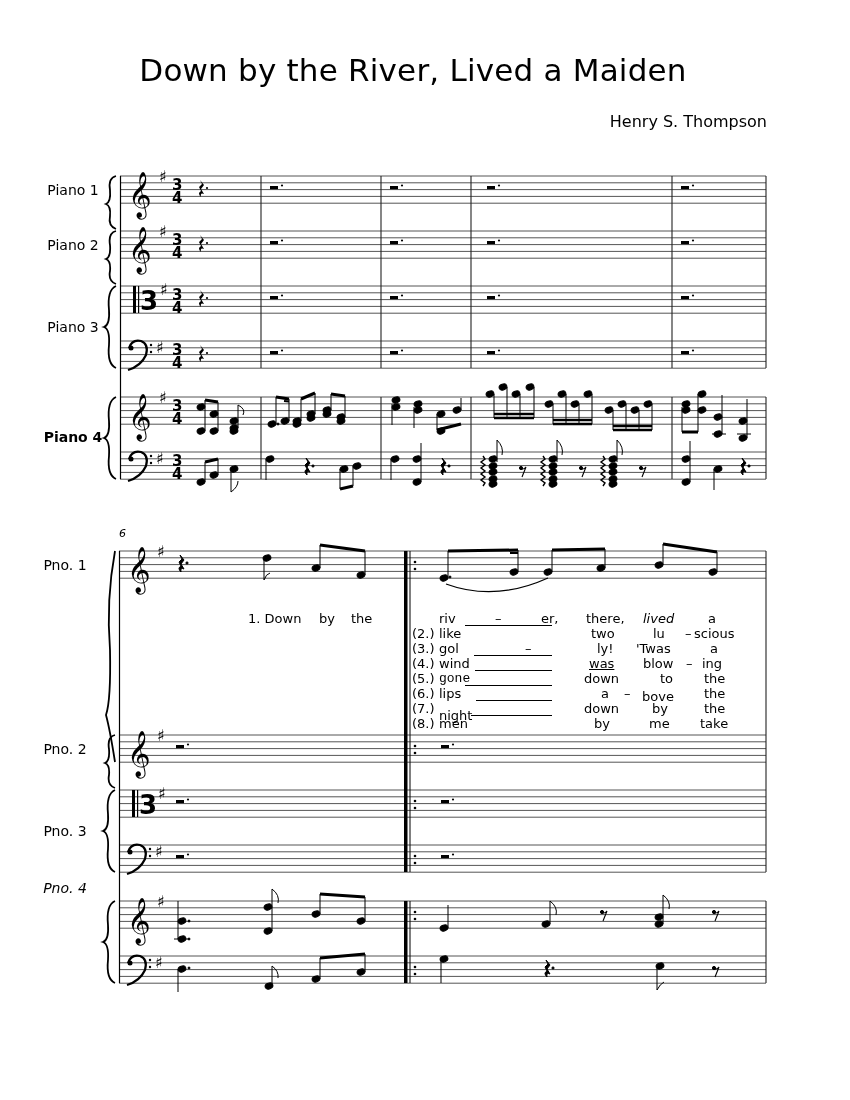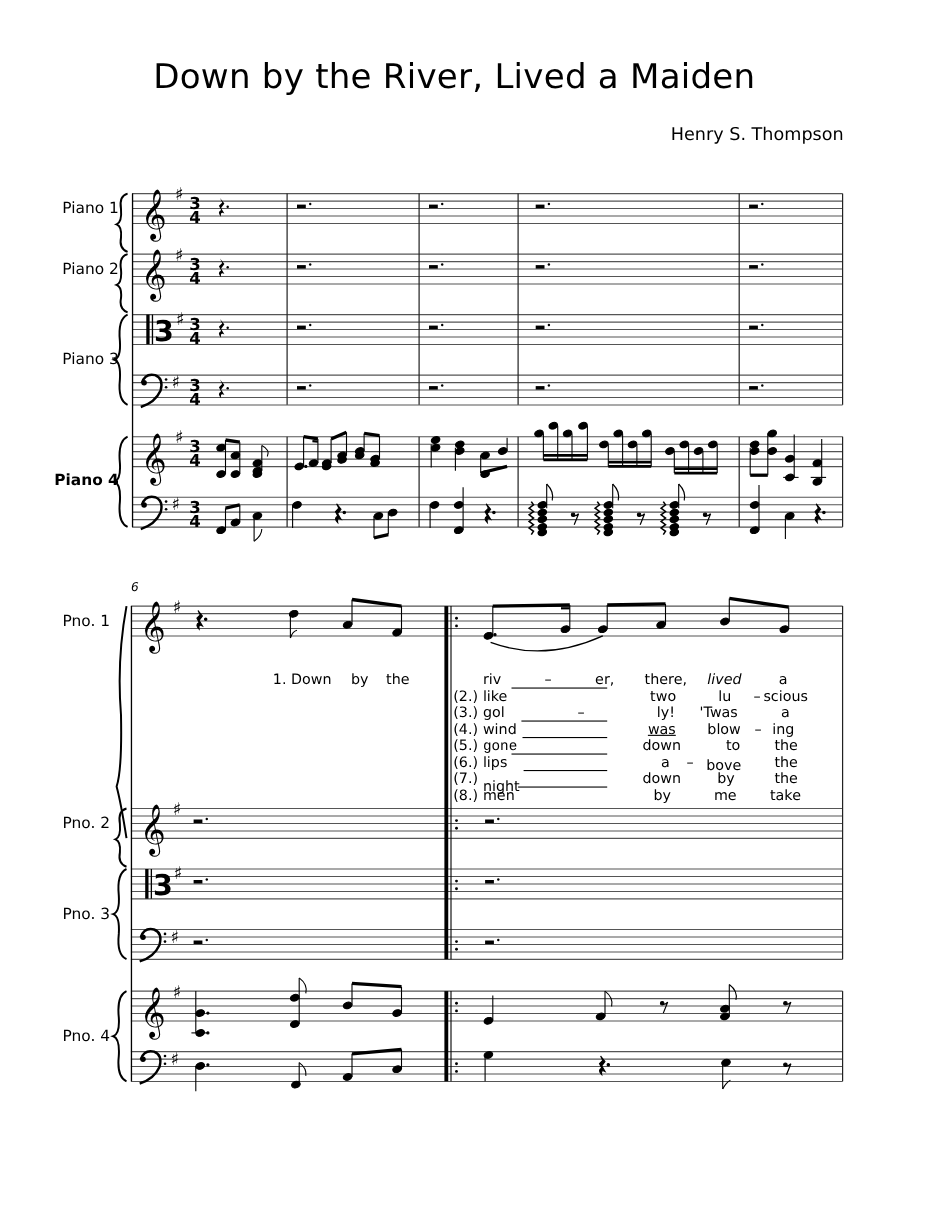--- a/index.html
+++ b/index.html
@@ -1,39 +1,39 @@
 <!DOCTYPE html>
 <html><head>
 <meta charset="utf-8">
 <style>
   html, body { margin:0; padding:0; background:#ffffff; }
   body { width:850px; height:1100px; position:relative; overflow:hidden; font-family:"DejaVu Sans", sans-serif; color:#000; }
   .abs { position:absolute; }
   #title { left:0; width:826px; top:52px; text-align:center; font-size:31px; font-weight:normal; letter-spacing:0.2px; }
   #composer { right:83px; top:112px; font-size:16px; }
-  .inst { font-size:14px; text-align:right; width:70px; }
+  .inst { font-size:14px; text-align:center; width:70px; }
   .lyric { font-size:13px; white-space:pre;margin-top:14px; }
   .mnum { font-size:11px; font-style:italic; }
   svg#score { position:absolute; left:0; top:0; }
 </style>
 </head>
 <body>
 
 <div id="title" class="abs">Down by the River, Lived a Maiden</div>
 <div id="composer" class="abs">Henry S. Thompson</div>
 
 <div class="abs inst" style="left:38px;top:182px;">Piano 1</div>
 <div class="abs inst" style="left:38px;top:237px;">Piano 2</div>
 <div class="abs inst" style="left:38px;top:319px;">Piano 3</div>
 <div class="abs inst" style="left:38px;top:429px;font-weight:bold;">Piano 4</div>
 
 <div class="abs inst" style="left:30px;top:557px;">Pno. 1</div>
 <div class="abs inst" style="left:30px;top:741px;">Pno. 2</div>
 <div class="abs inst" style="left:30px;top:823px;">Pno. 3</div>
-<div class="abs inst" style="left:30px;top:934px;">Pno. 4</div>
+<div class="abs inst" style="left:30px;top:880px;font-style:italic;">Pno. 4</div>
 
 <div class="abs mnum" style="left:119px;top:527px;">6</div>
 
 <div class="abs lyric" style="left:248px;top:597px;">1. Down</div>
 <div class="abs lyric" style="left:319px;top:597px;">by</div>
 <div class="abs lyric" style="left:351px;top:597px;">the</div>
 
 <div class="abs" style="left:412px;top:597px;width:340px;">
   <div class="abs lyric" style="left:27px;top:0px;">riv</div>
   <div class="abs lyric" style="left:83px;top:0px;">–</div>

